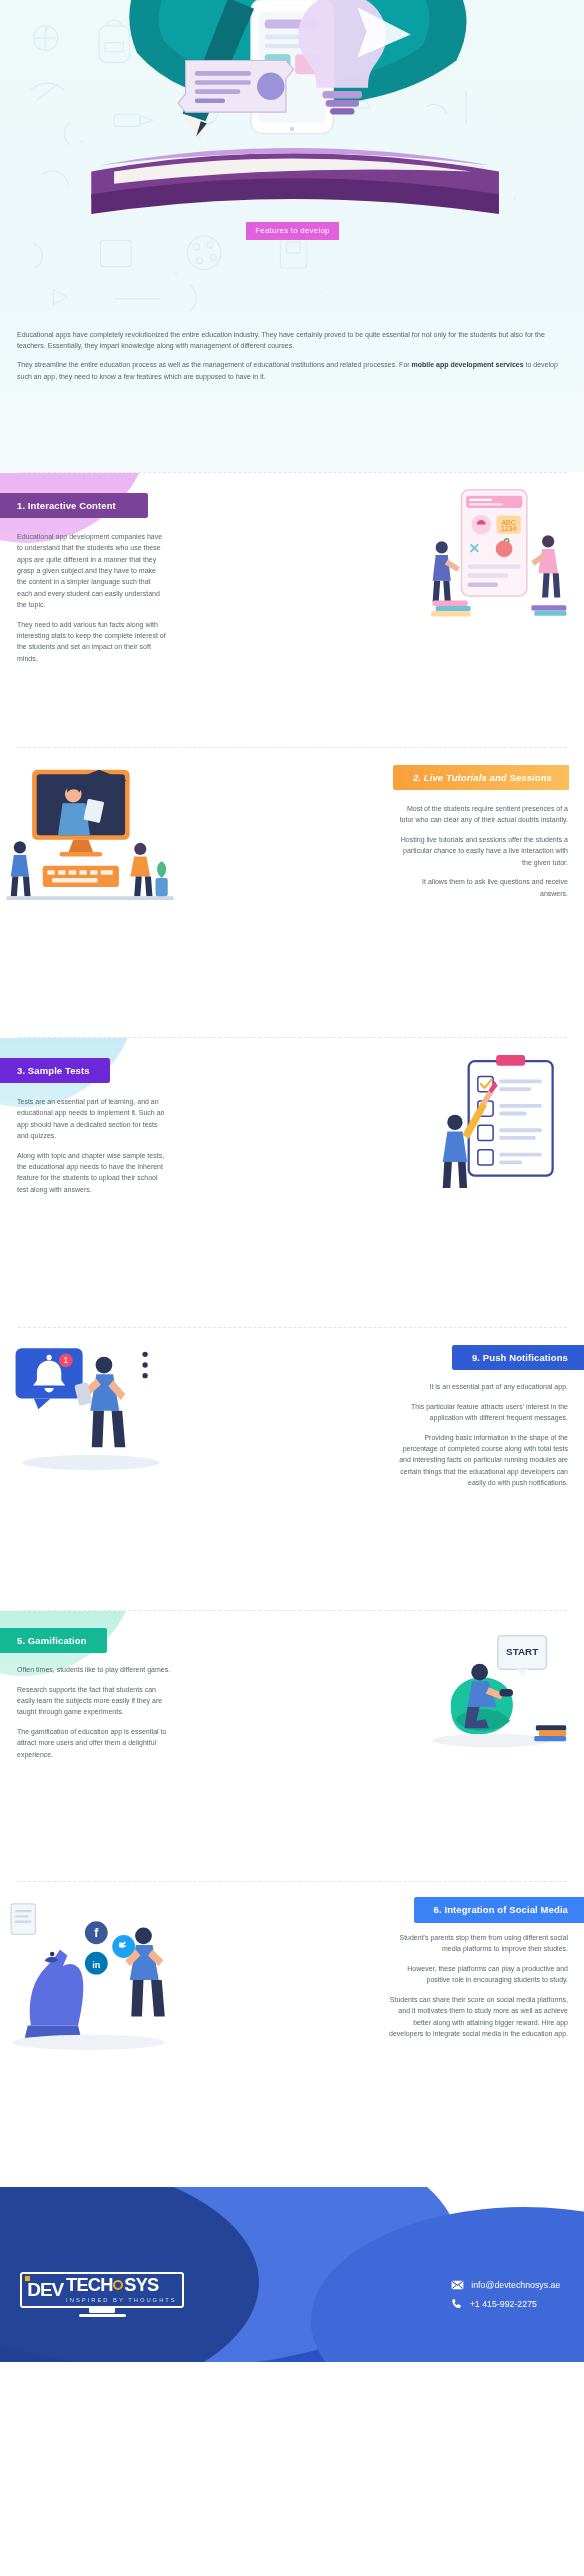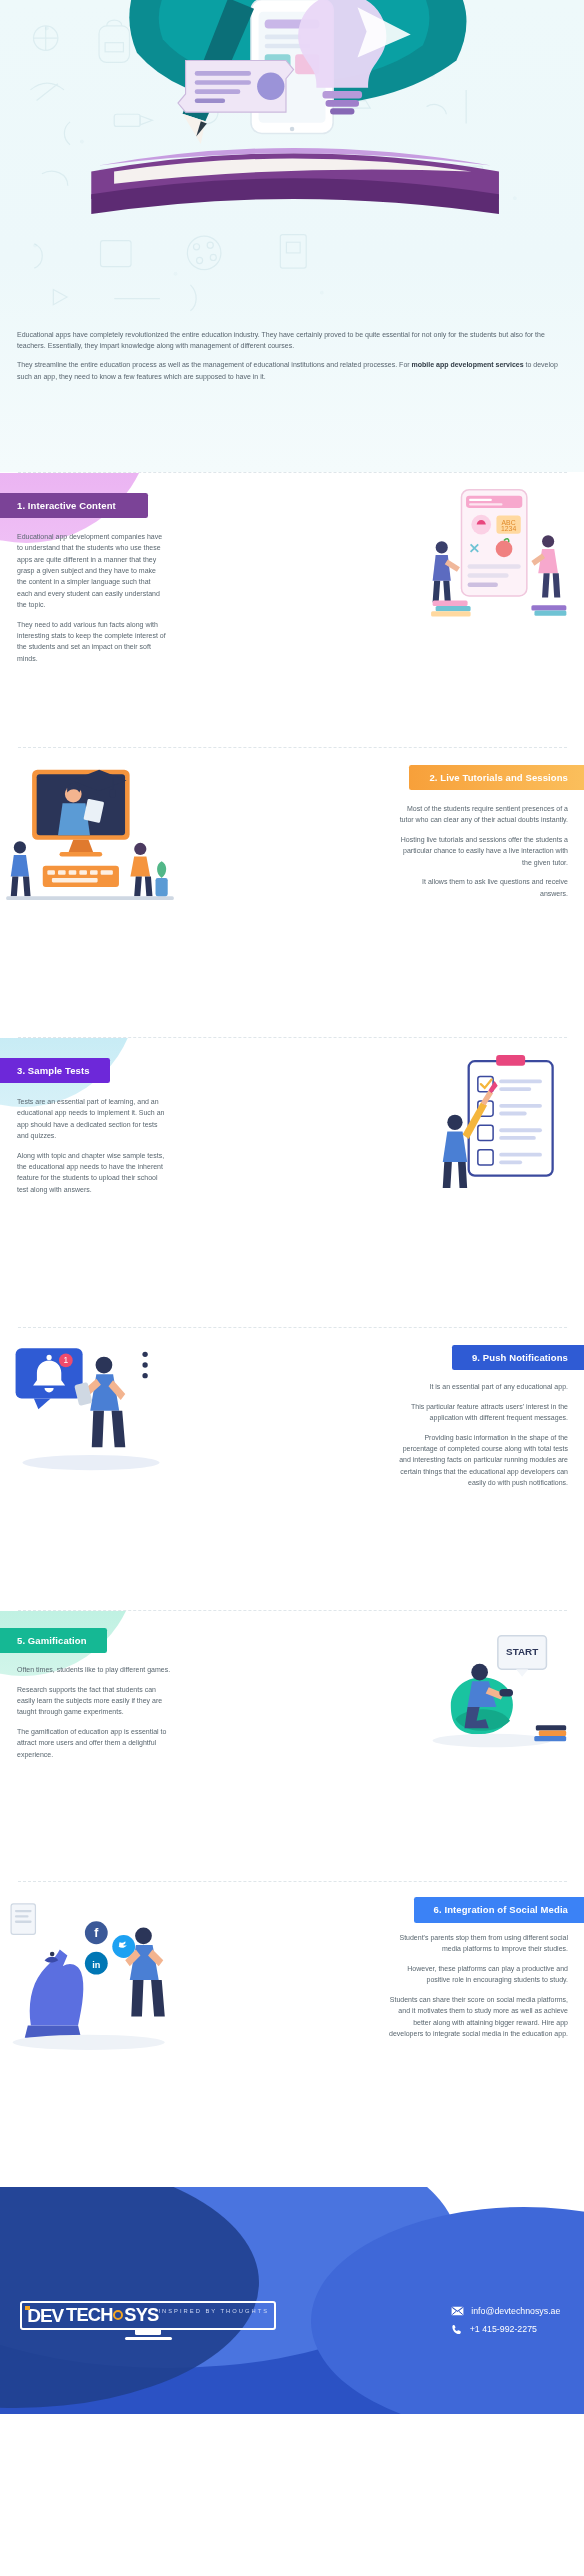--- a/index.html
+++ b/index.html
@@ -73,22 +73,22 @@
     background:linear-gradient(180deg,#e6a6ef 0%, #efbff5 100%);
   }
   .s1 .hdr{ background:#7b4397; position:absolute; left:0; top:20px;
     padding-left:17px; padding-right:32px; border-radius:0 2.3px 2.3px 0;}
   .s1 .txt{ position:absolute; left:17px; top:58px; width:149px;}
   .s1 .art{ position:absolute; right:7.6px; top:12.2px; width:152px; height:137px;}
 
   
   .s2{ height:289px; position:relative; background:#fff; overflow:hidden;}
   .s2 .hdr{ background:linear-gradient(90deg,#f7a03a 0%,#fbbf5c 100%);
-    position:absolute; right:0; top:17px; padding-right:17px; padding-left:20px;
-    border-radius:2.3px 0 0 2.3px;}
+    position:absolute; right:16px; top:17px; padding-right:17px; padding-left:20px;
+    border-radius:2.3px 0 0 2.3px;font-style:italic;}
   .s2 .txt{ position:absolute; right:17px; top:55px; width:172px; text-align:right;}
   .s2 .art{ position:absolute; left:6.1px; top:7.6px; width:168px; height:160px;}
 
   
   .s3{ height:289px; position:relative; background:#fff; overflow:hidden;}
   .s3 .blob{
     position:absolute; left:-91px; top:-76px; width:228px; height:145px;
     border-radius:0 0 137px 137px;
     background:linear-gradient(180deg,#b7e6f2 0%, #d7f1f8 100%);
   }
@@ -118,21 +118,21 @@
 
   
   .s6{ height:305px; position:relative; background:#fff; overflow:hidden;}
   .s6 .hdr{ background:#3b82f6; position:absolute; right:0; top:15.2px;
     padding-right:17px; padding-left:20px; border-radius:2.3px 0 0 2.3px;}
   .s6 .txt{ position:absolute; right:17px; top:50px; width:180px; text-align:right;}
   .s6 .art{ position:absolute; left:4.6px; top:10.7px; width:175px; height:164px;}
 
   
   .footer{
-    position:relative; height:227px; overflow:hidden;
+    position:relative; height:175px; overflow:hidden;
     background:linear-gradient(180deg,#ffffff 0%, #ffffff 22%, #2b52c4 22%, #2b52c4 100%);
   }
   .foot-curve-a{
     position:absolute; left:-122px; top:-70px; width:579px; height:251px;
     border-radius:50%; background:#4a74df;
   }
   .foot-curve-b{
     position:absolute; left:-228px; top:-30.5px; width:487px; height:251px;
     border-radius:50%; background:#20408f; opacity:.9;
   }
@@ -143,29 +143,29 @@
   .foot-inner{ position:absolute; inset:0; z-index:4;
     display:flex; align-items:center; justify-content:space-between;
     padding:0 20px; padding-top:40px;}
   .logo{ display:flex; flex-direction:column; align-items:flex-start;}
   .logo-screen{
     border:2.3px solid #ffffff; border-radius:3px; padding:2.3px 5.3px 3px;
     display:flex; align-items:center; gap:3px; position:relative;
   }
   .logo-dev{ font-size:19px; font-weight:800; color:#fff; letter-spacing:-1.1px; line-height:1;}
   .logo-dot{ position:absolute; left:3px; top:2.3px; width:4.6px; height:4.6px; background:#f5a623;}
-  .logo-right{ display:flex; flex-direction:row; }
+  .logo-right{ display:flex; flex-direction:column; }
   .logo-tech{ font-size:18.3px; font-weight:800; color:#fff; letter-spacing:-0.8px; line-height:1;
     display:flex; align-items:center; gap:0.8px;}
   .logo-gear{ width:10px; height:10px; border-radius:50%; border:2px solid #f5a623; display:inline-block;}
   .logo-tag{ font-size:5.8px; letter-spacing:2px; color:#cfd9f5; margin-top:2.3px;}
   .logo-stand{ width:26px; height:5.3px; background:#fff; margin:0 auto; border-radius:0 0 1.5px 1.5px;}
   .logo-base{ width:47px; height:3px; background:#fff; margin:1.5px auto 0; border-radius:1.5px;}
   .contact{ display:flex; flex-direction:column; gap:8.4px; align-items:flex-start; padding-right:4.6px;}
-  .contact-row{ display:flex; align-items:flex-start; gap:6.9px; color:#fff; font-size:8.8px;}
+  .contact-row{ display:flex; align-items:flex-end; gap:6.9px; color:#fff; font-size:8.8px;}
   .contact-row svg{ flex:0 0 auto;}
 </style>
 </head>
 <body>
 
 <div class="page">
 
   <section class="hero">
     <div class="hero-pattern"></div>
 
@@ -244,20 +244,23 @@
       <path d="M244 90h132l10 12-10 12v44H244l-10-12 10-12z" fill="#efe6f6" stroke="#cbb9dd" stroke-width="1.5"></path>
       <rect x="256" y="104" width="74" height="6" rx="3" fill="#b6a6dc"></rect>
       <rect x="256" y="116" width="74" height="6" rx="3" fill="#b6a6dc"></rect>
       <rect x="256" y="128" width="60" height="6" rx="3" fill="#b6a6dc"></rect>
       <rect x="256" y="140" width="40" height="6" rx="3" fill="#9b8ccb"></rect>
       <circle cx="356" cy="124" r="18" fill="#9b93d8"></circle>
 
       <path d="M470 20l70 36-70 30 12-34z" fill="#ffffff" opacity=".9"></path>
     </svg>
 
+    <div class="badge-wrap">
+      <span class="badge">Features to develop</span>
+    </div>
 
 
     <div class="intro">
       <p>Educational apps have completely revolutionized the entire education industry. They have certainly proved to be quite essential for not only for the students but also for the teachers. Essentially, they impart knowledge along with management of different courses.</p>
       <p>
         <span>They streamline the entire education process as well as the management of educational institutions and related processes. For <b>mobile app development services</b> to develop such an app, they need to know a few features which are supposed to have in it.</span>
       </p>
     </div>
   </section>
 

